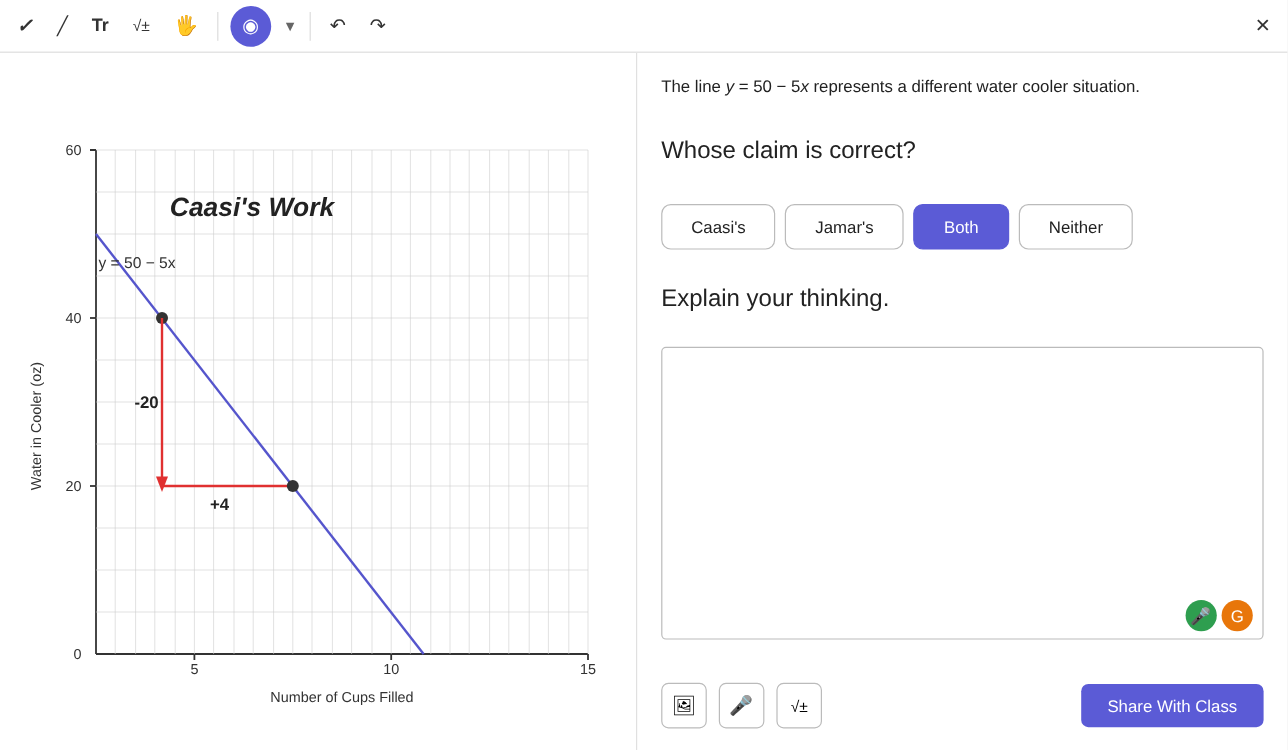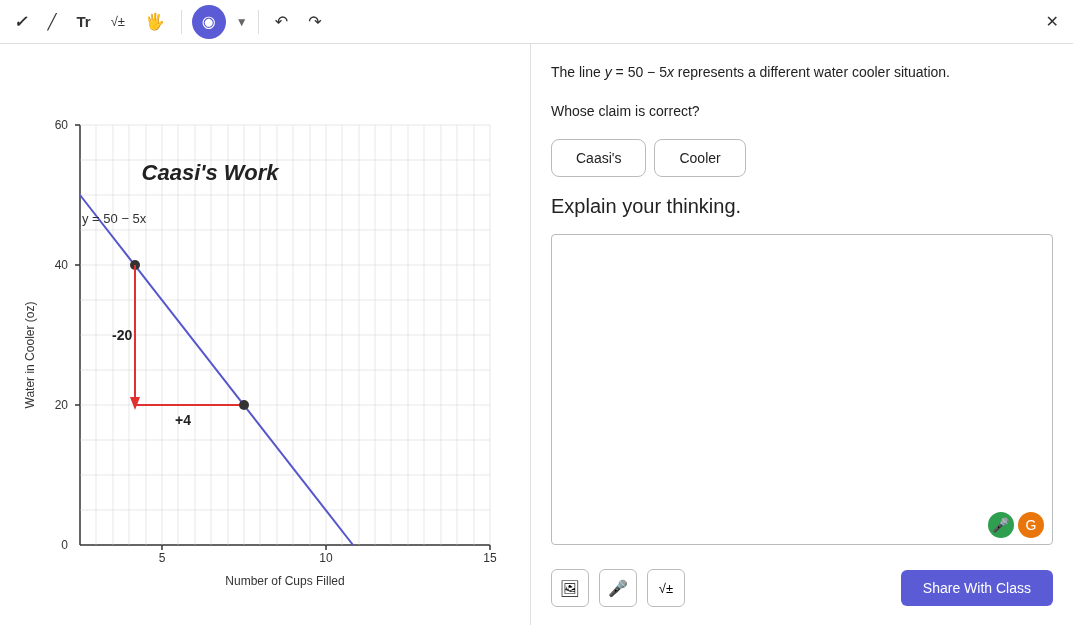--- a/index.html
+++ b/index.html
@@ -60,33 +60,33 @@
     }
 
     
     .right-panel {
       flex: 1;
       background: #fff;
       border-left: 1px solid #e0e0e0;
       padding: 18px 20px;
       display: flex;
       flex-direction: column;
-      gap: 16px;
+      gap: 28px;
       overflow-y: auto;
     }
 
     .problem-text {
       font-size: 14px;
       color: #222;
       line-height: 1.5;
     }
     .problem-text b { font-weight: bold; }
 
     .question-label {
-      font-size: 14px;
+      font-size: 20px;
       color: #222;
       font-weight: normal;
       margin-top: 4px;
     }
 
     .answer-buttons {
       display: flex;
       gap: 8px;
       margin-top: 4px;
     }
@@ -328,21 +328,23 @@
     <p class="problem-text">
       The line <i>y</i> = 50 − 5<i>x</i> represents a different water cooler situation.
     </p>
 
 
 
     <p class="question-label">Whose claim is correct?</p>
 
     <div class="answer-buttons">
       <button class="answer-btn">Caasi's</button>
-      <button class="answer-btn">Cooler</button>
+      <button class="answer-btn">Jamar's</button>
+      <button class="answer-btn selected">Both</button>
+      <button class="answer-btn">Neither</button>
     </div>
 
     <p class="explain-label">Explain your thinking.</p>
 
     <div class="explain-box">
       <textarea style="width: 100%; height: 100%; border: none; resize: none; outline: none; font-size: 14px; font-family: Arial, sans-serif; background: transparent; min-height: 110px;" placeholder=""></textarea>
       <div class="explain-icons">
         <button class="explain-icon-btn green" title="microphone">🎤</button>
         <button class="explain-icon-btn orange" title="G">G</button>
       </div>

